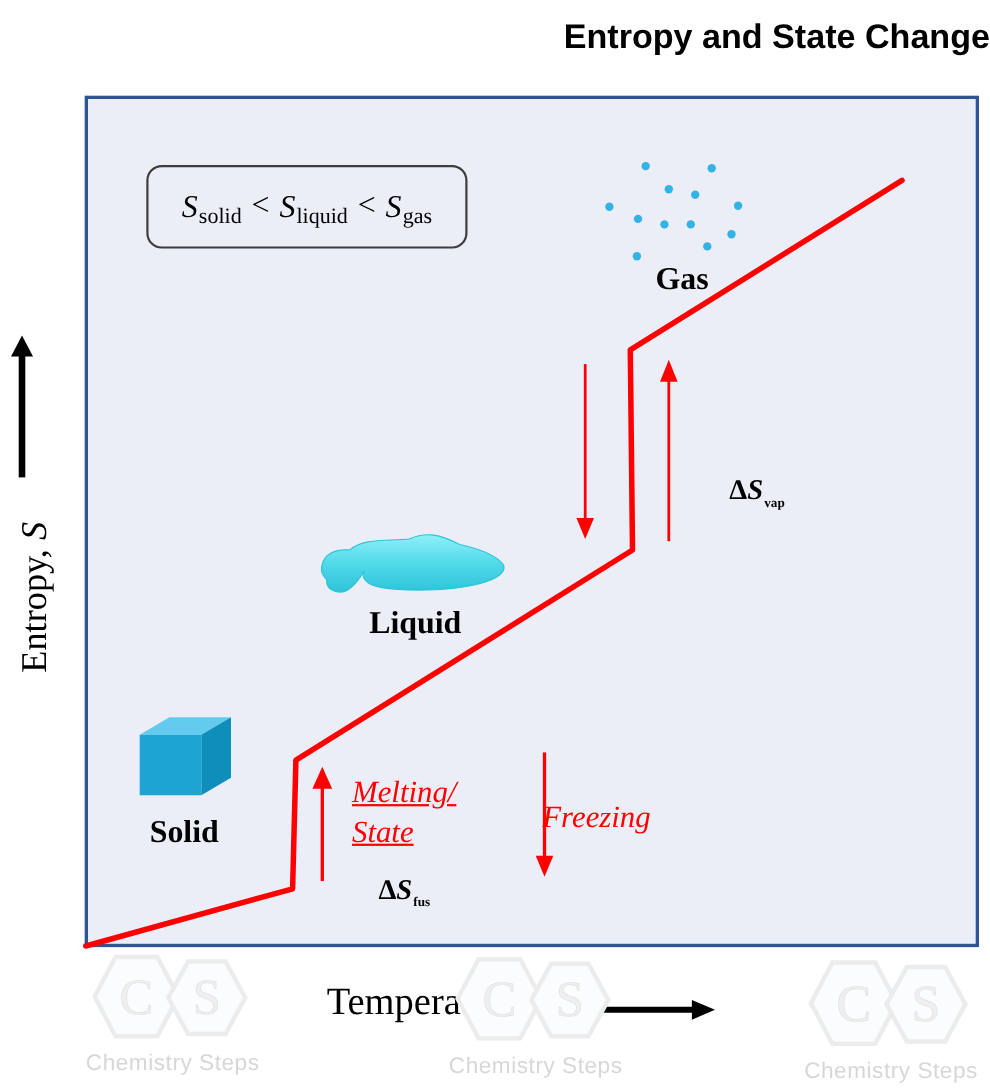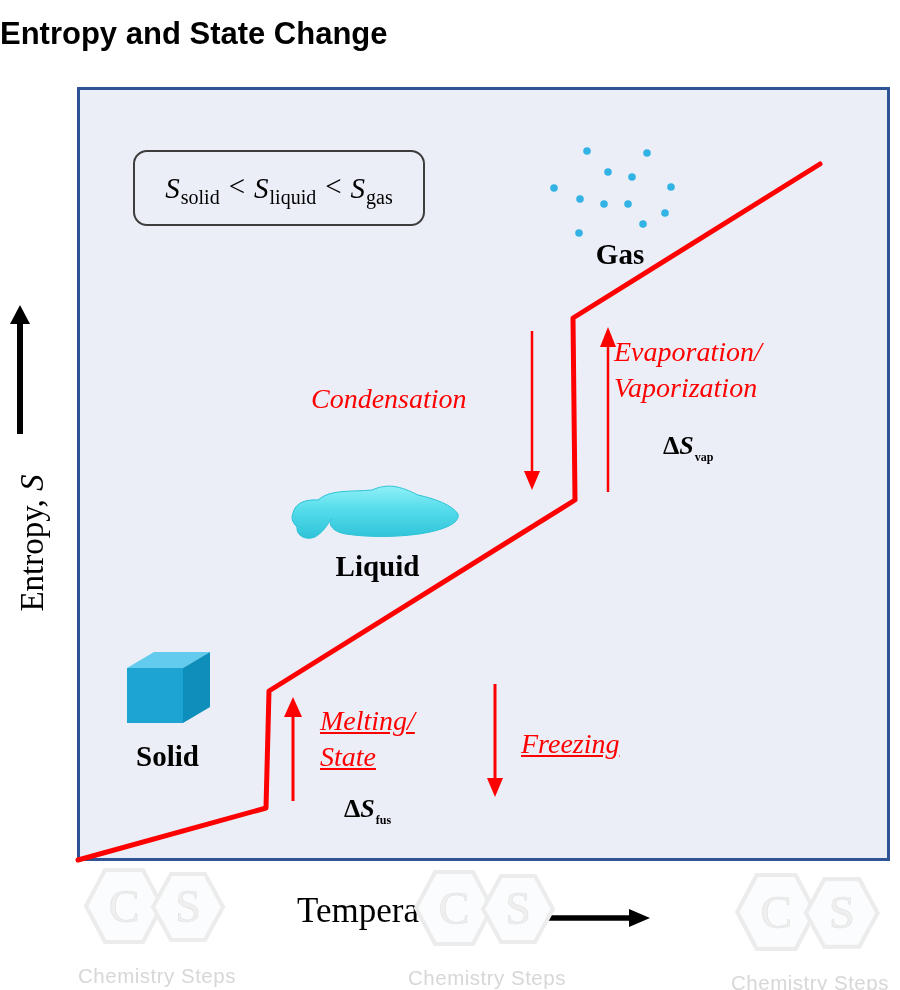--- a/index.html
+++ b/index.html
@@ -1,18 +1,18 @@
 <!DOCTYPE html>
 <html style="--curve-red: #ff0000; --plot-bg: #ebeef7; --plot-border: #2f5496; --gas-dot: #33b3e5; --cube-top: #63cbee; --cube-front: #1da4d2; --cube-side: #0d8ebb; --liquid-fill: #55dcea; --watermark-gray: #d7d7d7;"><head>
 <meta charset="utf-8">
 <style>
   html,body{margin:0;padding:0;background:#ffffff;width:900px;height:990px;overflow:hidden;}
   #page{position:relative;width:900px;height:990px;font-family:"Liberation Serif",serif;color:#000;}
 
-  .title{position:absolute;top:16px;left:0;width:900px;text-align:left;
+  .title{position:absolute;top:16px;left:0;width:900px;text-align:right;
          font-family:"Liberation Sans",sans-serif;font-weight:bold;font-size:31px;letter-spacing:0px;}
 
   .plot-area{position:absolute;left:77px;top:87px;width:813px;height:774px;
              background:var(--plot-bg,#ebeef7);border:3px solid var(--plot-border,#2f5496);box-sizing:border-box;}
 
   #overlay{position:absolute;left:0;top:0;width:900px;height:990px;pointer-events:none;}
 
   .formula-box{position:absolute;left:133px;top:150px;width:288px;height:72px;
                border:2.5px solid #3d3d3d;border-radius:14px;display:flex;align-items:center;justify-content:center;
                font-size:29px;}
@@ -20,41 +20,41 @@
   .formula-box .sub{font-size:20px;font-style:normal;position:relative;top:9px;margin-left:1px;}
   .formula-box .op{margin:0 9px;position:relative;top:-2px;}
 
   .state-label{position:absolute;font-weight:bold;font-size:29px;}
   .lbl-solid{left:100px;top:740px;width:135px;text-align:center;}
   .lbl-liquid{left:310px;top:550px;width:135px;text-align:center;}
   .lbl-gas{left:565px;top:238px;width:110px;text-align:center;}
 
   .process{position:absolute;color:var(--curve-red,#ff0000);font-style:italic;font-size:28px;line-height:36px;}
   .lbl-melting{left:320px;top:703px;text-decoration:underline;}
-  .lbl-freezing{left:521px;top:726px;text-decoration:underline;}
+  .lbl-freezing{left:493px;top:726px;}
   .lbl-condensation{left:311px;top:381px;}
   .lbl-evaporation{left:614px;top:334px;}
 
   .delta{position:absolute;font-weight:bold;font-size:26px;}
   .delta .dsym{font-style:italic;}
   .delta .sub{font-size:12px;position:relative;top:7px;margin-left:1px;}
   .lbl-dsfus{left:344px;top:794px;}
   .lbl-dsvap{left:663px;top:431px;}
 
   .y-axis-label{position:absolute;left:-74px;top:526px;width:210px;height:34px;
                 transform:rotate(-90deg);text-align:center;font-size:33px;white-space:nowrap;}
   .y-axis-label .var{font-style:italic;}
   .x-axis-label{position:absolute;left:297px;top:891px;font-size:35px;}
 
   .watermark{position:absolute;width:170px;text-align:center;z-index:0;}
   .wm-left{left:72px;top:868px;}
   .wm-mid{left:402px;top:870px;}
   .wm-right{left:725px;top:873px;}
   .wm-text{font-family:"Liberation Sans",sans-serif;font-size:20.5px;color:var(--watermark-gray,#d7d7d7);
-           margin-top:12px;letter-spacing:0.5px;}
+           margin-top:2px;letter-spacing:0.5px;}
   .wm-hex-letter{font-family:"Liberation Serif",serif;font-size:46px;fill:#efefef;stroke:#e1e1e1;stroke-width:0.6;}
   .wm-hex{fill:#fbfcfd;stroke:#ececec;stroke-width:4;}
 
   .plot-text{z-index:3;}
   svg{overflow:visible;}
   #entropy-curve{fill:none;stroke:var(--curve-red,#ff0000);stroke-width:5;stroke-linejoin:round;stroke-linecap:round;}
   .red-arrow-line{stroke:var(--curve-red,#ff0000);fill:none;}
   .red-arrow-head{fill:var(--curve-red,#ff0000);}
   .black-arrow-line{stroke:#000;fill:none;}
   .black-arrow-head{fill:#000;}
@@ -153,25 +153,20 @@
 
   <div class="state-label lbl-solid plot-text">Solid</div>
   <div class="state-label lbl-liquid plot-text">Liquid</div>
   <div class="state-label lbl-gas plot-text">Gas</div>
 
   <div class="process lbl-melting plot-text">
     <div>Melting/</div>
     <div>State</div>
   </div>
   <div class="process lbl-freezing plot-text">Freezing</div>
-  <div class="process lbl-condensation plot-text">Condensation</div>
-  <div class="process lbl-evaporation plot-text">
-    <div>Evaporation/</div>
-    <div>Vaporization</div>
-  </div>
 
   <div class="delta lbl-dsfus plot-text">
     <span>Δ</span><span class="dsym">S</span><span class="sub">fus</span>
   </div>
   <div class="delta lbl-dsvap plot-text">
     <span>Δ</span><span class="dsym">S</span><span class="sub">vap</span>
   </div>
 
   <div class="y-axis-label">
     <span>Entropy, </span><span class="var">S</span>

